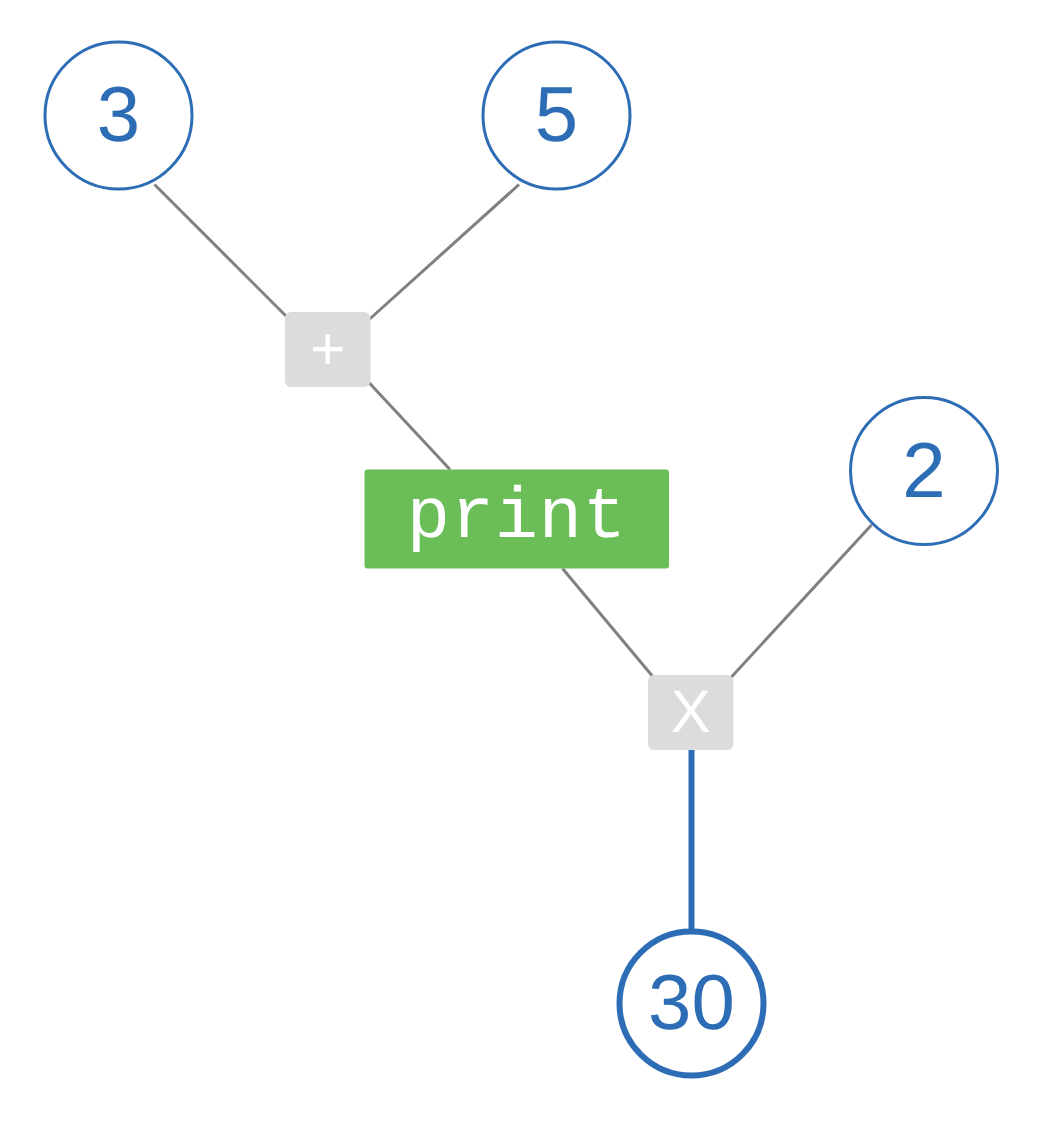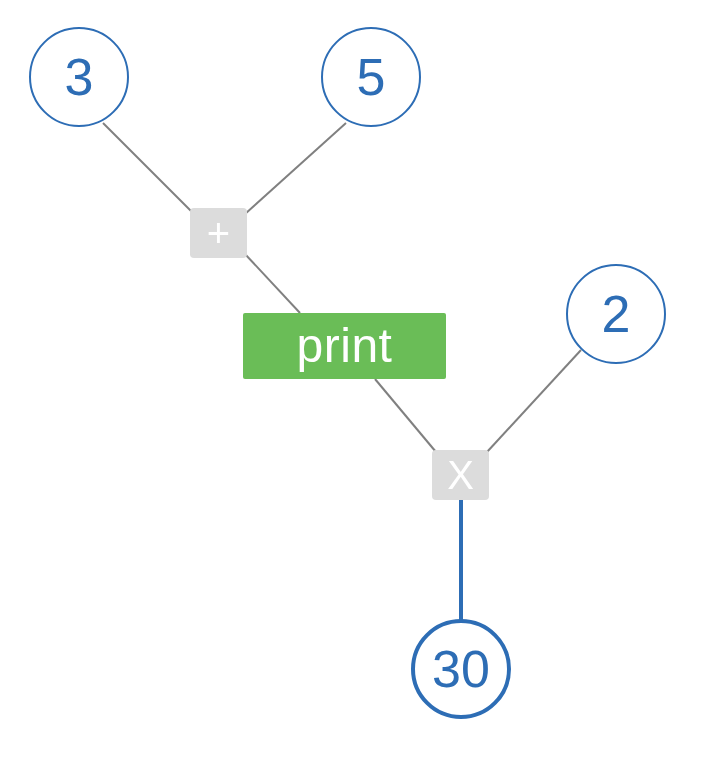--- a/index.html
+++ b/index.html
@@ -49,21 +49,21 @@
     border-radius: 4px;
     color: #ffffff;
     font-family: "Liberation Sans", sans-serif;
     font-weight: 400;
   }
   
   .node-keyword {
     background: #6abd57;
     border-radius: 2px;
     color: #ffffff;
-    font-family: Liberation Sans, sans-serif;
+    font-family: Liberation Mono, monospace;
     font-weight: 400;
     letter-spacing: 0.5px;
   }
   .op-glyph {
     line-height: 1;
     display: block;
   }
 </style>
 </head>
 <body>

